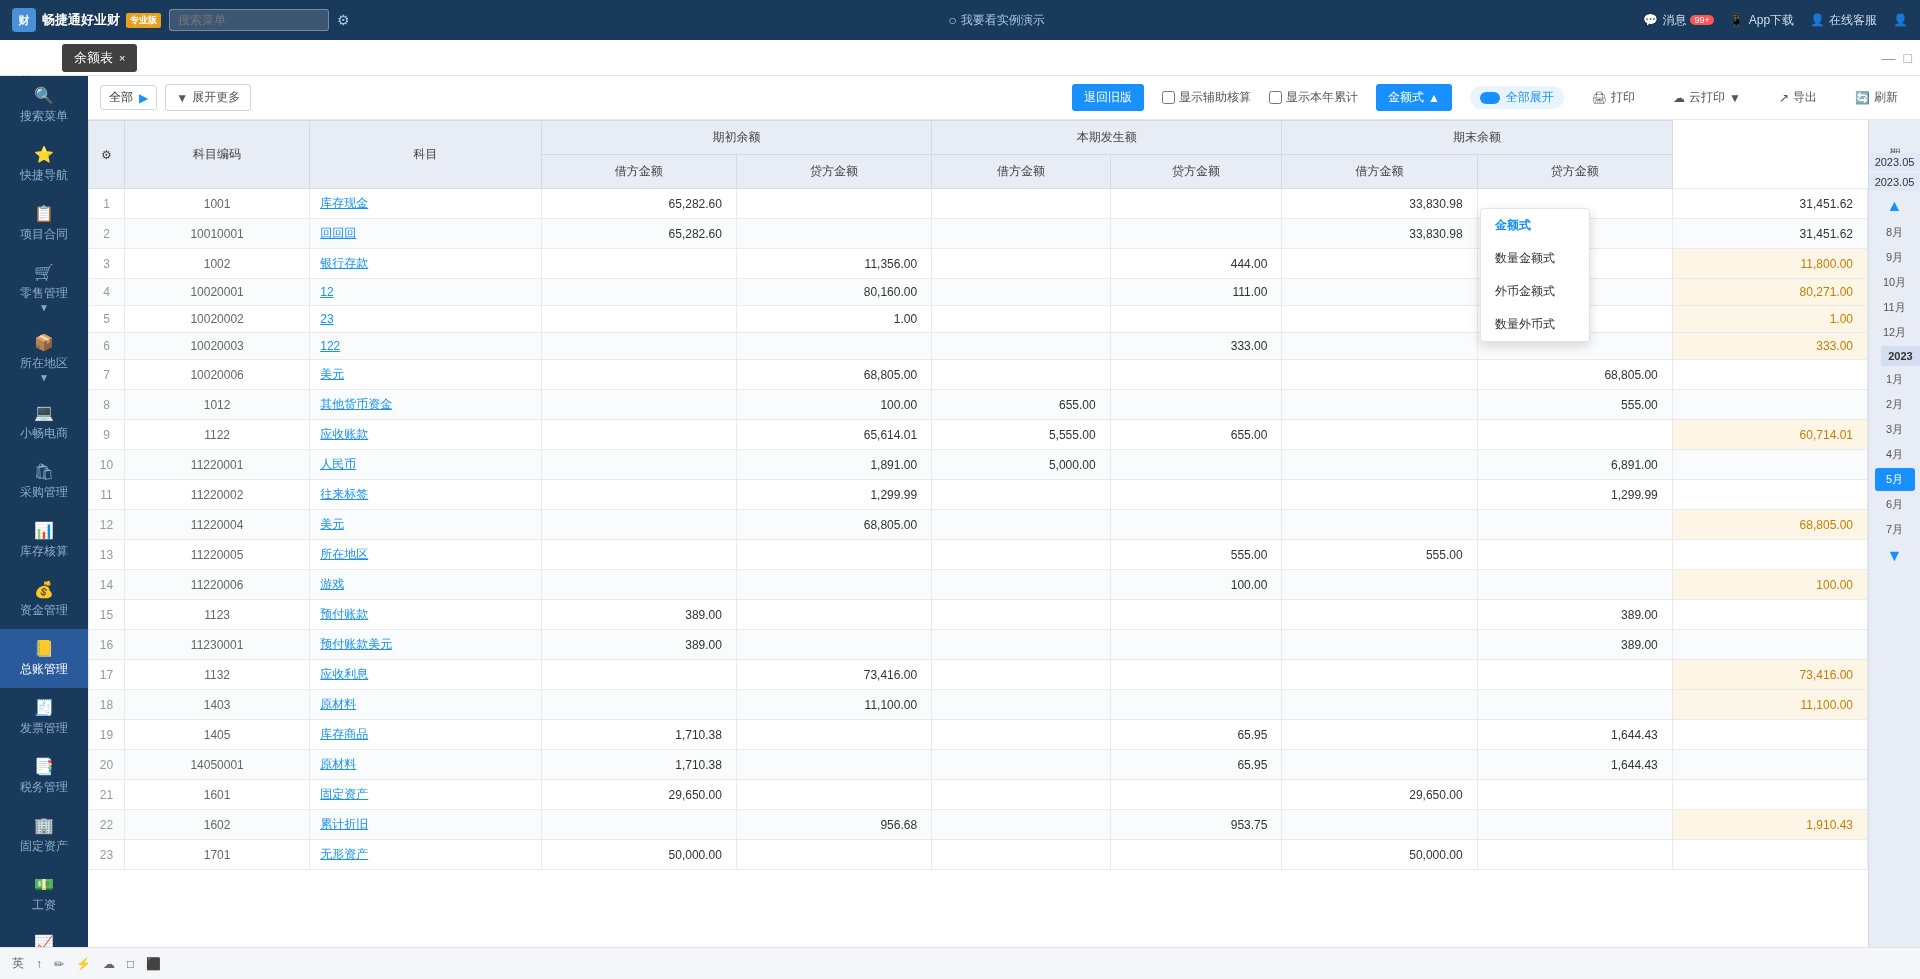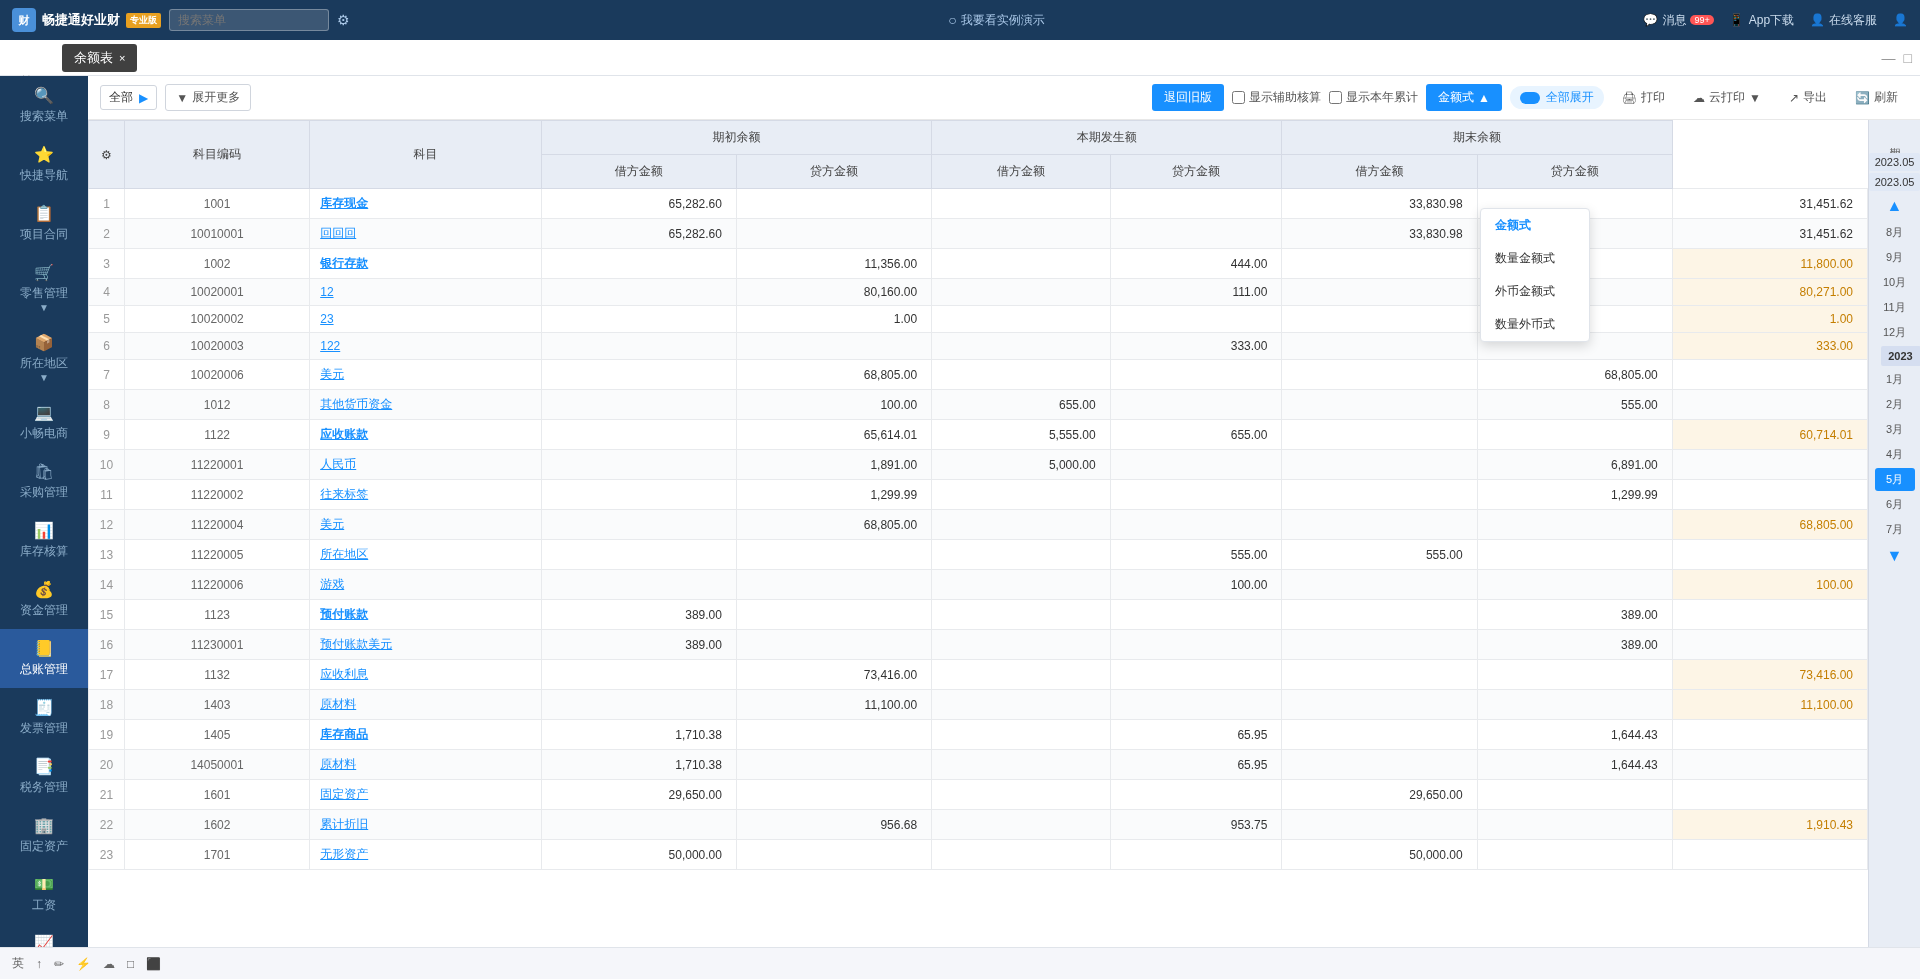--- a/index.html
+++ b/index.html
@@ -105,21 +105,21 @@
       align-items: center;
       gap: 4px;
       border: 1px solid #d0d5dd;
       border-radius: 3px;
       padding: 4px 10px;
       cursor: pointer;
       color: #555;
       font-size: 12px;
       background: #fff;
     }
-    .toolbar-right { display: flex; align-items: center; gap: 8px; }
+    .toolbar-right { display: flex; align-items: center; gap: 18px; }
     .btn-return {
       background: #1890ff;
       color: #fff;
       border: none;
       padding: 5px 12px;
       border-radius: 3px;
       cursor: pointer;
       font-size: 12px;
     }
     .checkbox-group { display: flex; align-items: center; gap: 4px; font-size: 12px; color: #555; }
@@ -192,21 +192,21 @@
       text-align: center;
       color: #333;
       white-space: nowrap;
     }
     tbody tr:nth-child(even) { background: #fafbfc; }
     .td-name { text-align: left; }
     .td-code { color: #666; }
     .td-amount { text-align: right; padding-right: 14px; }
     .td-amount-highlight { text-align: right; padding-right: 14px; background: #fdf5e6; color: #c47e00; font-weight: 500; }
     .td-link { color: #1890ff; text-decoration: underline; cursor: pointer; }
-    .parent-row { font-weight: bold; }
+    .parent-row { font-weight: normal; }
     .row-num { color: #999; text-align: center; }
 
     
     .dropdown-menu {
       position: absolute;
       background: #fff;
       border: 1px solid #e0e4ea;
       border-radius: 4px;
       box-shadow: 0 4px 12px rgba(0,0,0,0.15);
       z-index: 100;

